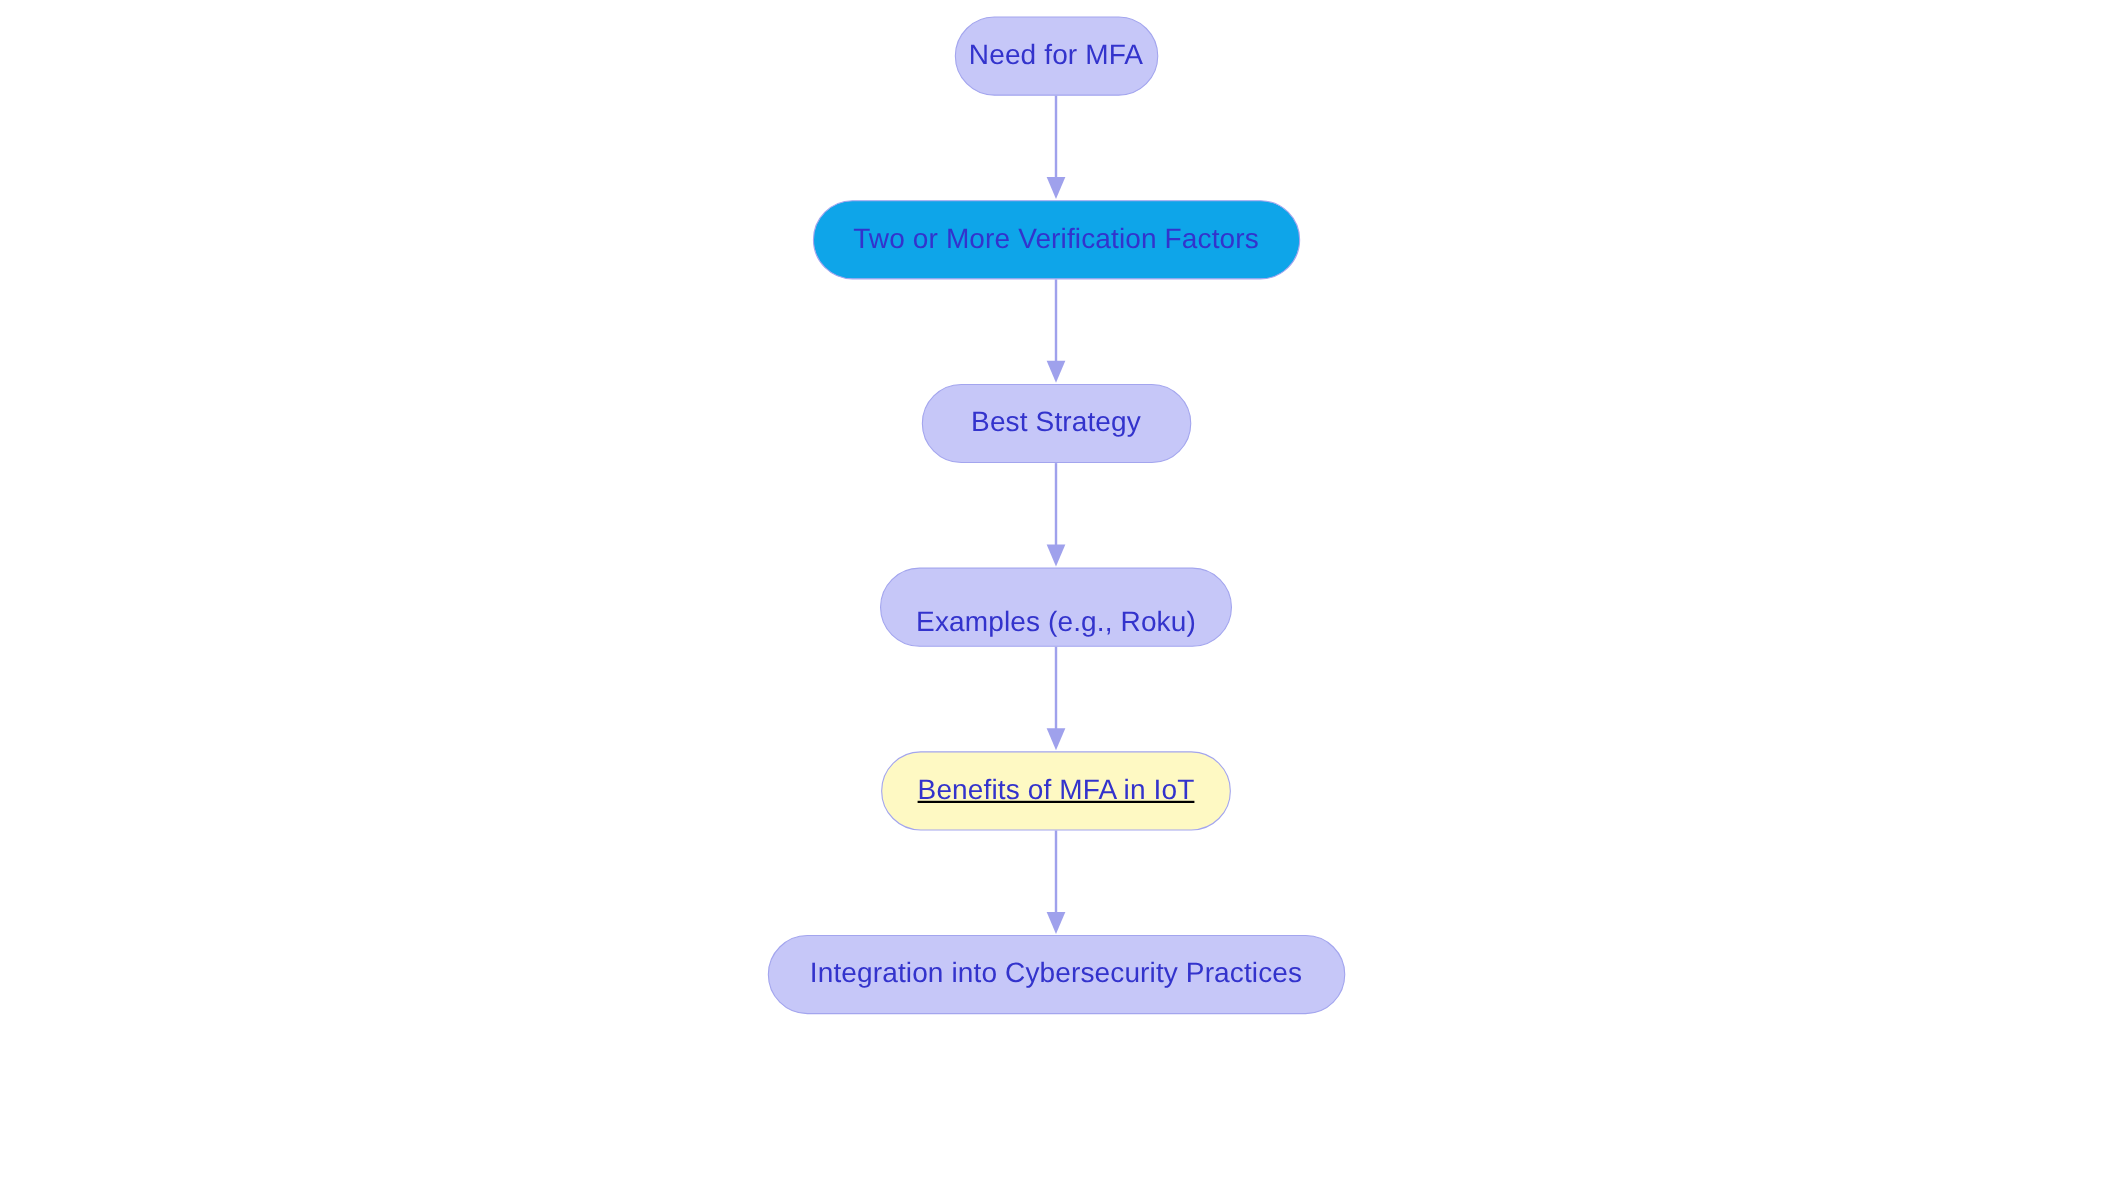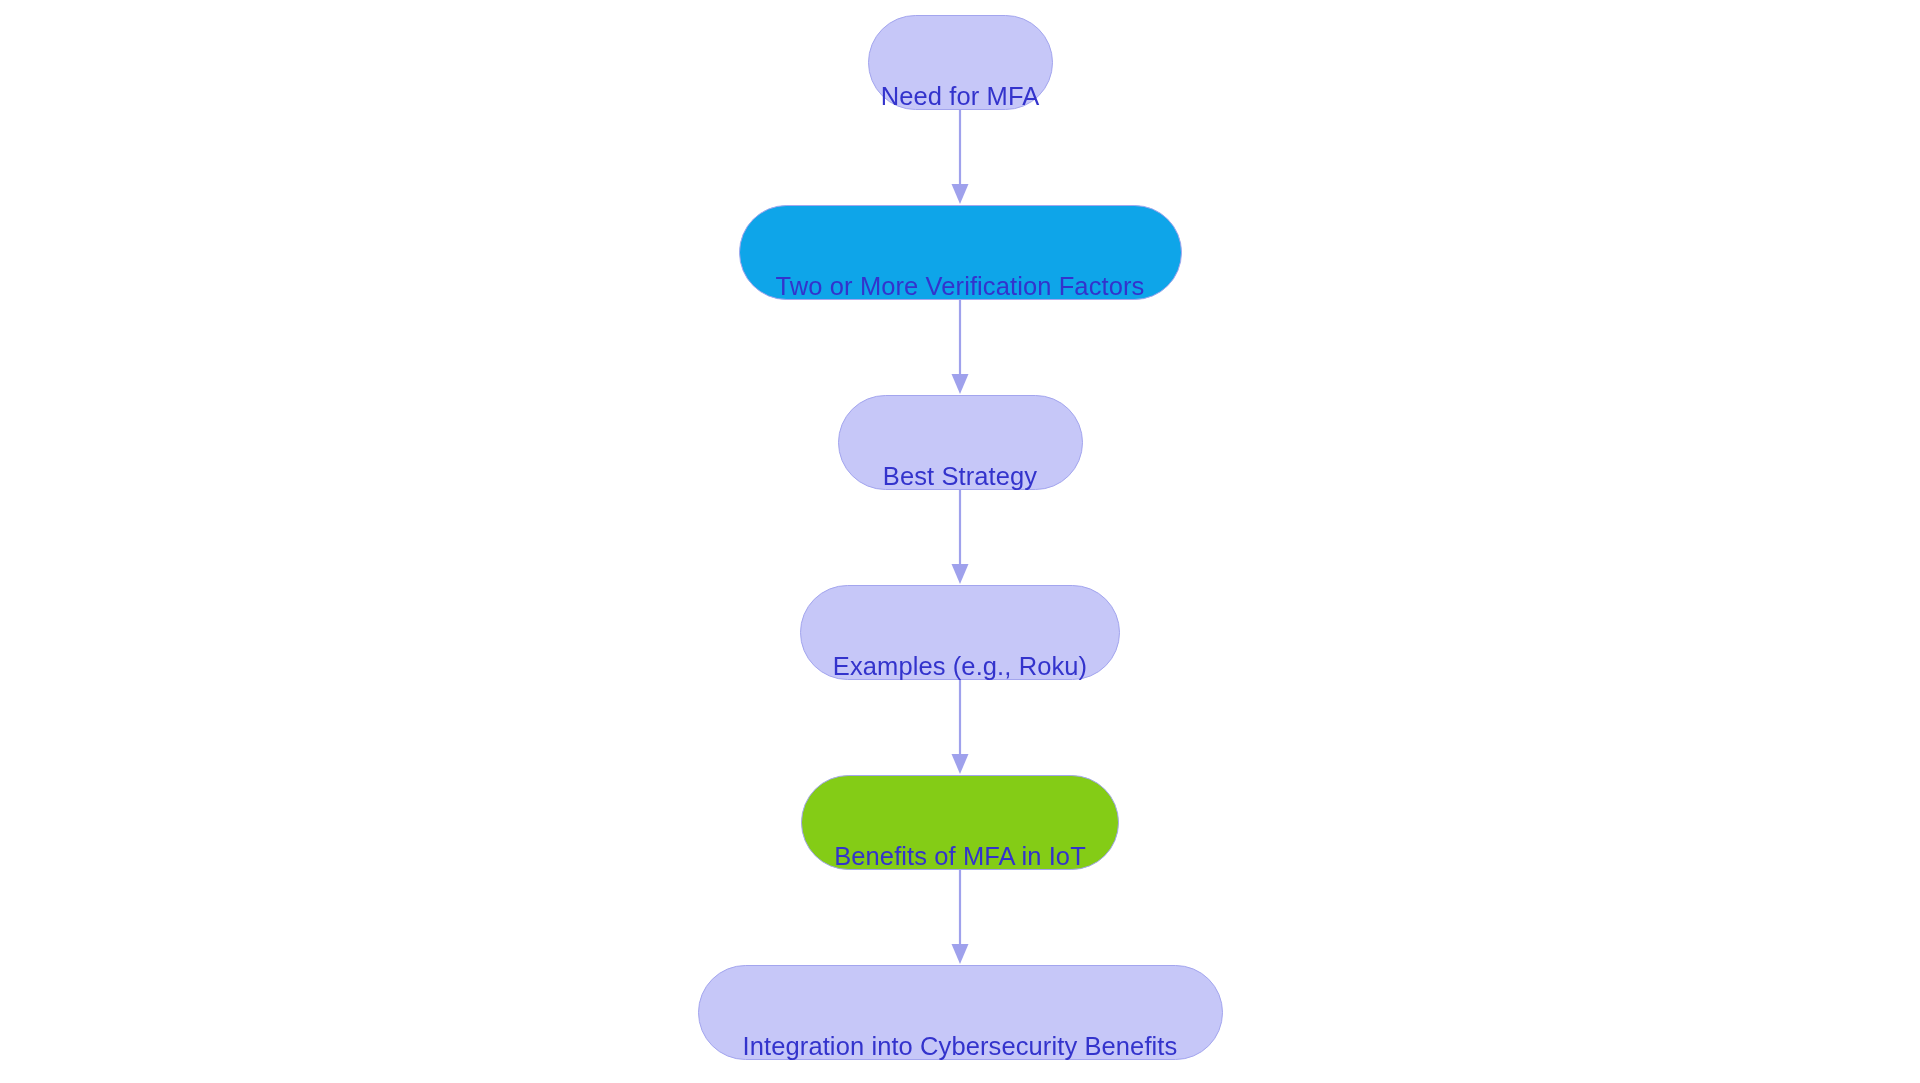--- a/index.html
+++ b/index.html
@@ -29,26 +29,26 @@
     height: 1083px;
     display: flex;
     flex-direction: column;
     align-items: center;
   }
 
   
   .node {
     position: relative;
     box-sizing: border-box;
-    height: 95px;
+    height: 72px;
     border-radius: 48px;
     background: #c6c7f8;
     border: 1.6px solid #a3a5ee;
     display: flex;
-    align-items: flex-end;
+    align-items: center;
     justify-content: center;
     padding: 0 34px;
     white-space: nowrap;
   }
 
   .node-label {
     color: #3333cc;
     font-size: 25.5px;
     font-weight: 400;
     letter-spacing: 0.1px;
@@ -119,29 +119,29 @@
       <span class="node-label" style="color: rgb(51, 51, 204); margin-top: 30px;">Examples (e.g., Roku)</span>
     </div>
 
     <div class="connector">
       <svg viewBox="0 0 24 95" xmlns="http://www.w3.org/2000/svg" aria-hidden="true">
         <line x1="12" y1="0" x2="12" y2="80" stroke="#9fa1ec" stroke-width="2.2"></line>
         <polygon points="12,94 3.5,74 20.5,74" fill="#9fa1ec"></polygon>
       </svg>
     </div>
 
-    <div class="node" style="width: 318px; background: #84cc16; border-color: rgb(163, 165, 238);">
+    <div class="node" style="width: 318px; background: #fef9c3; border-color: rgb(163, 165, 238); text-decoration: underline;">
       <span class="node-label" style="color: rgb(51, 51, 204);">Benefits of MFA in IoT</span>
     </div>
 
     <div class="connector">
       <svg viewBox="0 0 24 95" xmlns="http://www.w3.org/2000/svg" aria-hidden="true">
         <line x1="12" y1="0" x2="12" y2="80" stroke="#9fa1ec" stroke-width="2.2"></line>
         <polygon points="12,94 3.5,74 20.5,74" fill="#9fa1ec"></polygon>
       </svg>
     </div>
 
     <div class="node" style="width: 525px; background: rgb(198, 199, 248); border-color: rgb(163, 165, 238);">
-      <span class="node-label" style="color: rgb(51, 51, 204);">Integration into Cybersecurity Benefits</span>
+      <span class="node-label" style="color: rgb(51, 51, 204);">Integration into Cybersecurity Practices</span>
     </div>
 
   </div>
 </div>
 
 </body></html>

